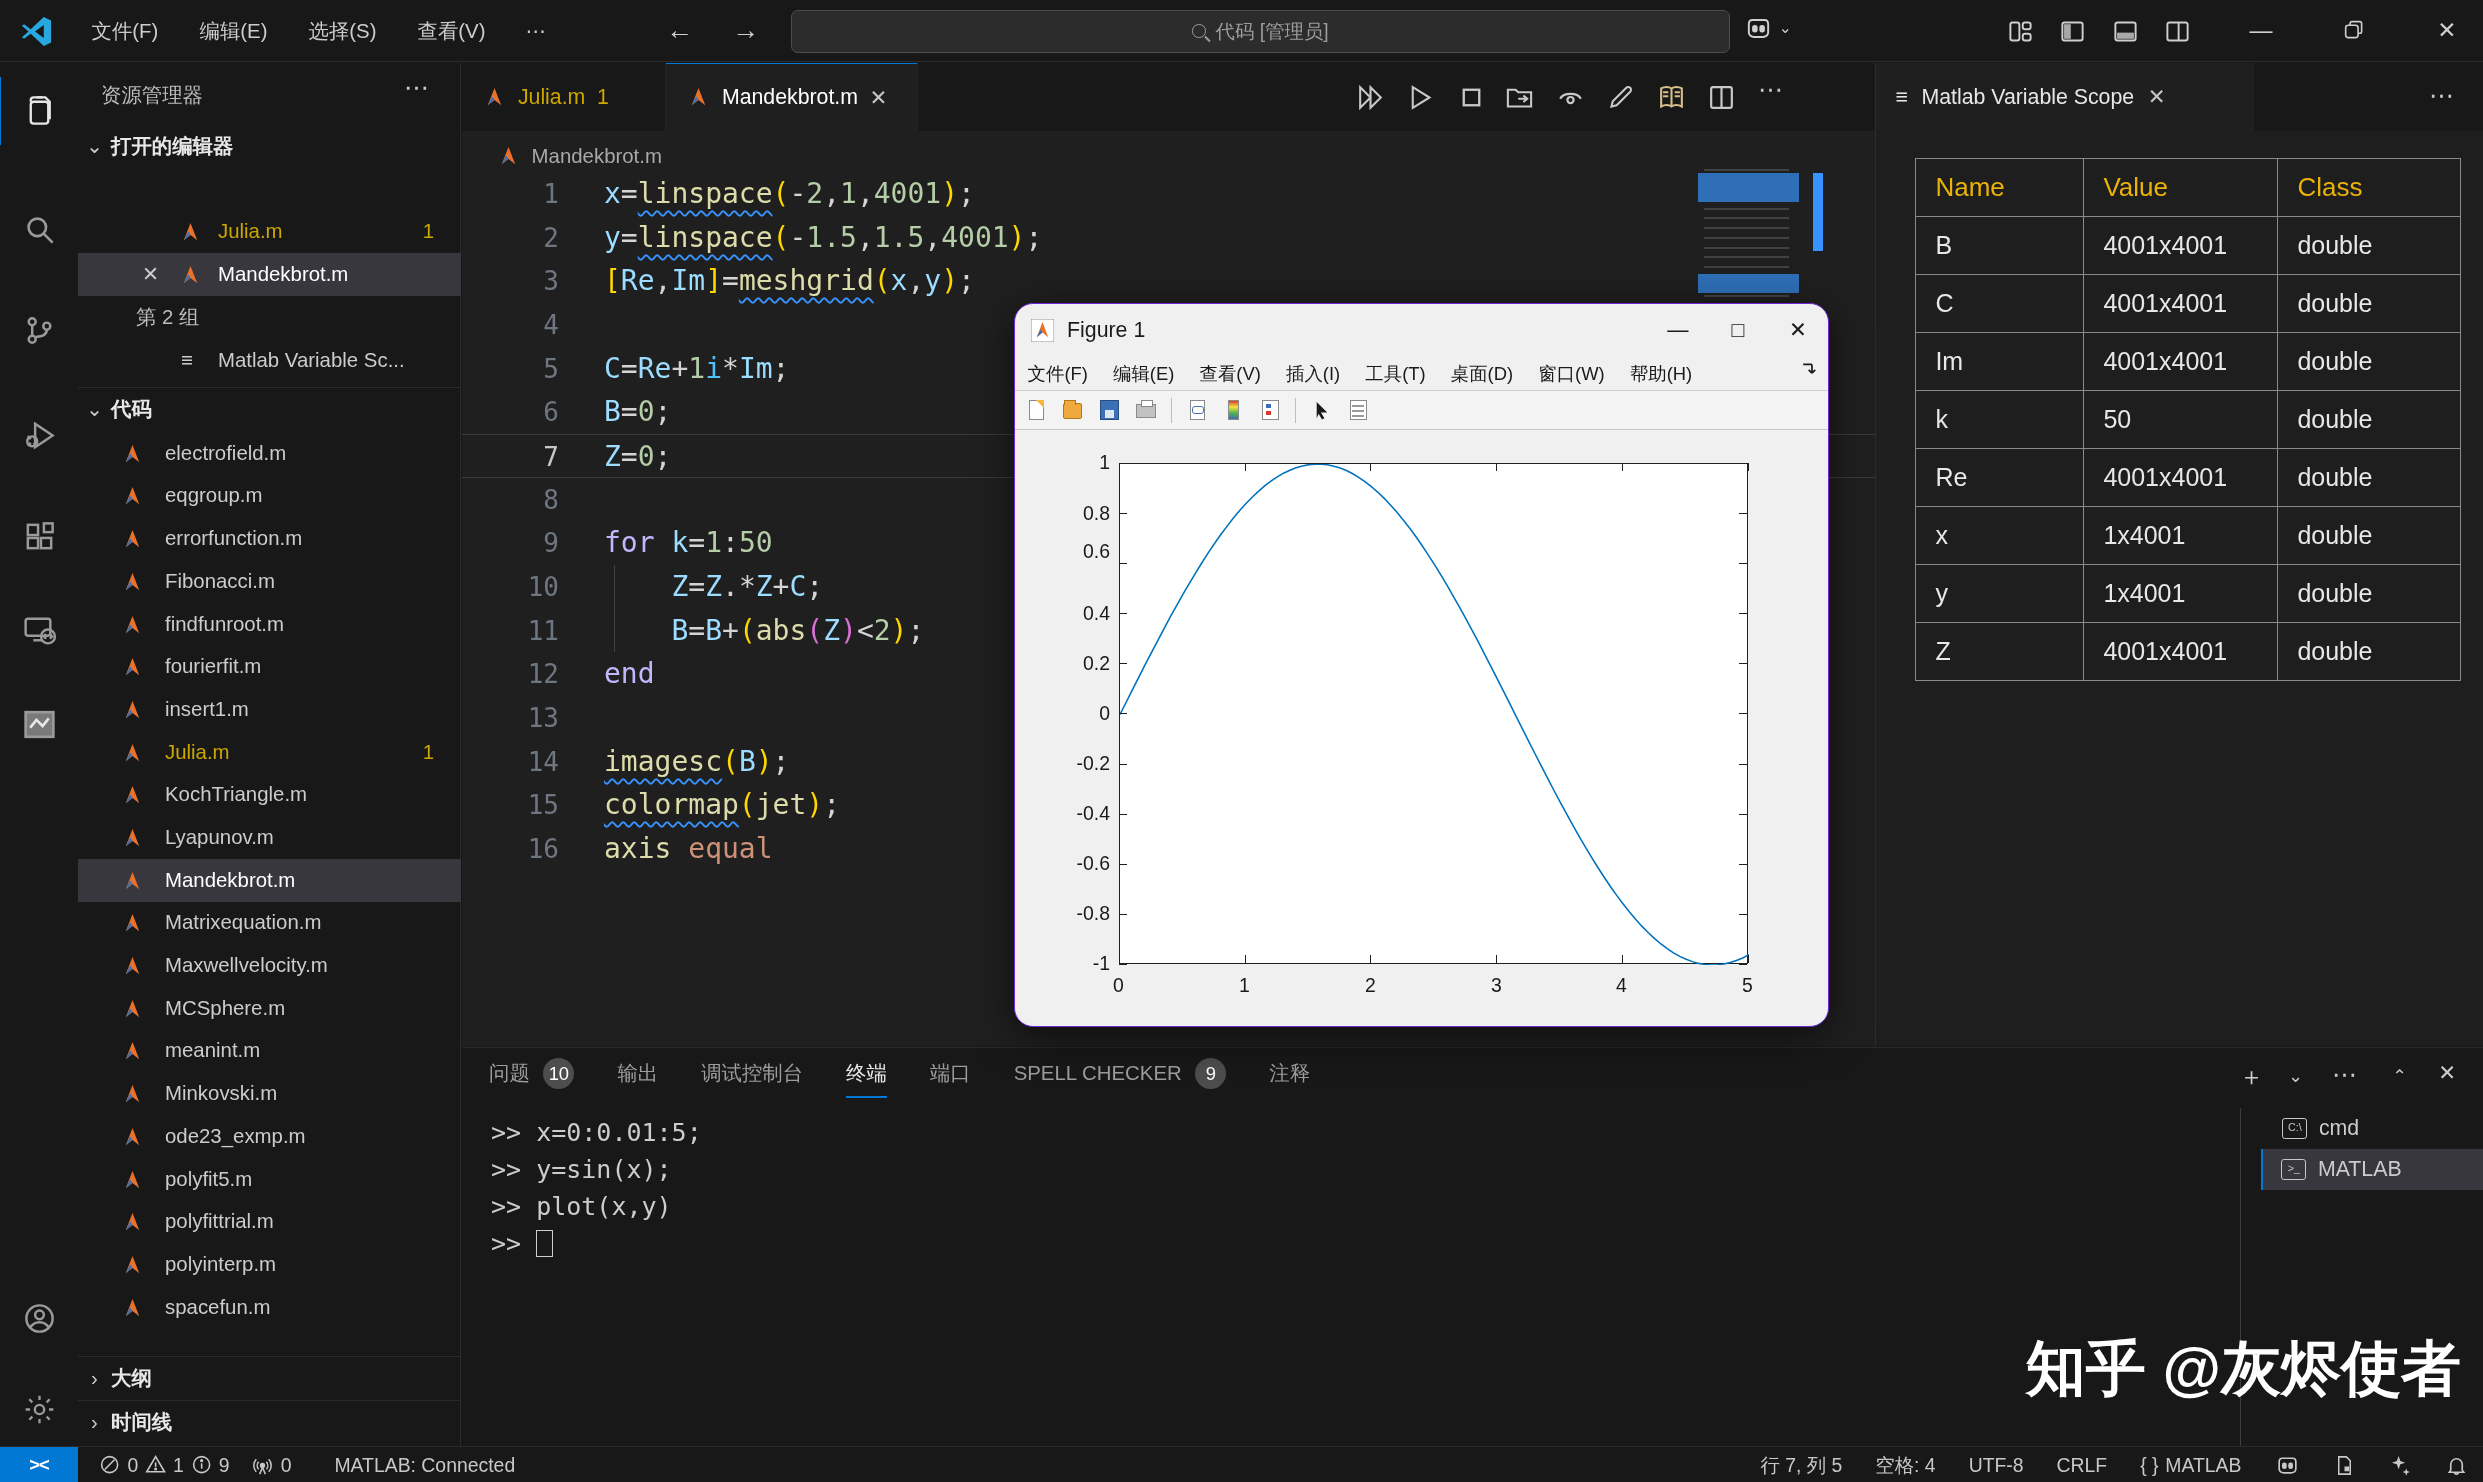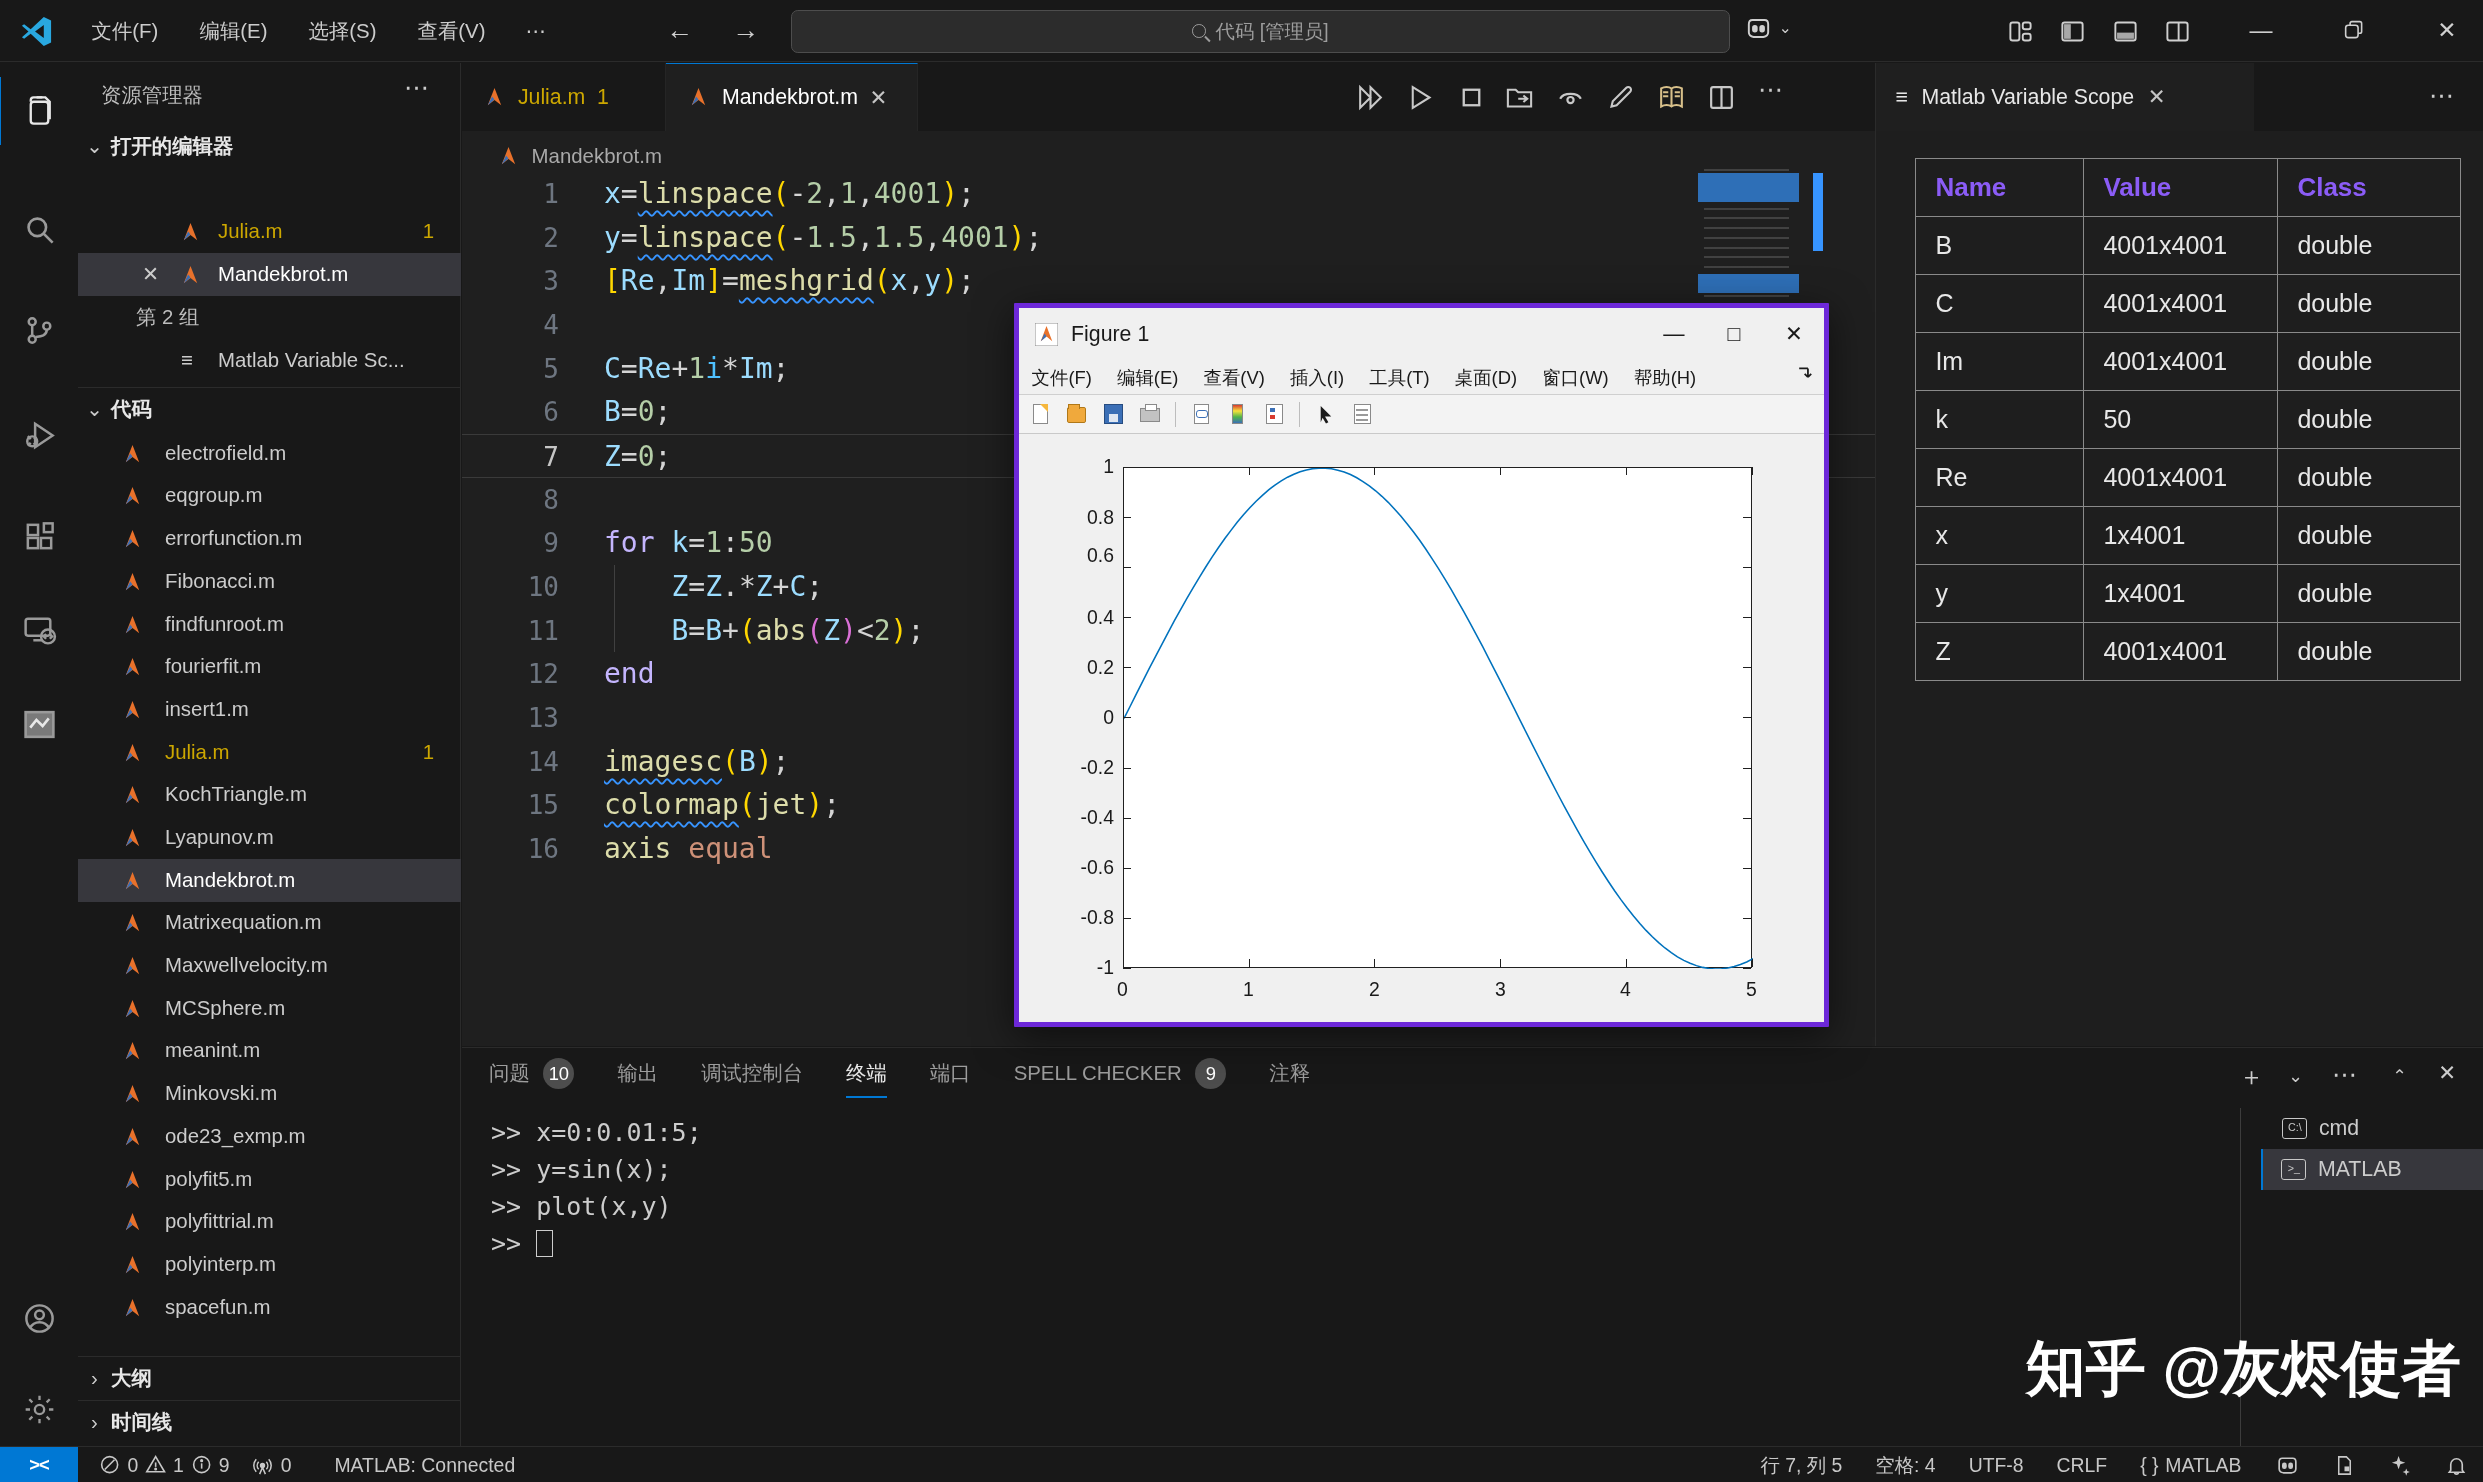--- a/index.html
+++ b/index.html
@@ -67,26 +67,26 @@
   .mm-blue { position:absolute; left:0; width:101px; background:#2e6fb7; }
   #scrollmark { position:absolute; left:1351px; top:110px; width:9.7px; height:78px; background:#3794ff; }
 
   
   #rightpanel { left:1875px; top:63px; width:608px; height:983px; background:#1e1e1e; border-left:1px solid #2b2b2b; }
   #rp-tabbar { position:absolute; left:0; top:0; width:608px; height:68px; background:#181818; }
   #rp-tab { position:absolute; left:0; top:0; height:68px; width:378px; background:#1f1f1f; display:flex; align-items:center; gap:13.6px; padding:0 19.4px; font-size:21.3px; color:#e7e7e7; }
   #rp-more { position:absolute; left:553px; top:17.5px; color:#cccccc; font-size:25px; }
   #var-table { position:absolute; left:39px; top:95px; width:546px; border-collapse:collapse; color:#e8e8e8; font-size:25px; }
   #var-table th, #var-table td { border:1px solid #8a8a8a; height:58px; padding-left:19.4px; text-align:left; font-weight:normal; }
-  #var-table th { font-weight:bold; color:#8b5cf6; font-size:26px; }
+  #var-table th { font-weight:normal; color:#eab308; font-size:26px; }
   #var-table th:nth-child(1), #var-table td:nth-child(1){ width:168px; }
   #var-table th:nth-child(2), #var-table td:nth-child(2){ width:194px; }
 
   
-  #figwin { left:1014px; top:303px; width:815px; height:724px; background:#f0f0f0; border:5px solid #6d28d9; border-radius:1px;
+  #figwin { left:1014px; top:303px; width:815px; height:724px; background:#f0f0f0; border:1px solid #6d28d9; border-radius:19px;
     box-shadow:0 9.7px 39px rgba(0,0,0,.55); z-index:40; overflow:hidden; }
   #fig-title { position:absolute; left:0; top:0; width:100%; height:52px; display:flex; align-items:center; color:#1a1a1a; font-size:21.3px; }
   #fig-title .fic { margin:0 13.6px 0 15.5px; }
   .fig-ctl { position:absolute; top:0; width:60px; height:52px; text-align:center; line-height:52px; color:#1a1a1a; font-size:21.3px; }
   #fig-menubar { position:absolute; left:0; top:52px; width:100%; height:35px; background:#f0f0f0; border-bottom:1px solid #cfcfcf; display:flex; align-items:center; gap:0; font-size:18.4px; color:#1a1a1a; }
   .fig-menu { padding:0 12.6px; }
   #fig-dockarrow { position:absolute; right:9.7px; top:56px; color:#1a1a1a; }
   #fig-toolbar { position:absolute; left:0; top:87px; width:100%; height:39px; background:#f3f3f3; border-bottom:1px solid #c9c9c9; display:flex; align-items:center; gap:13.6px; padding-left:9.7px; }
   .tbi { width:23px; height:23px; position:relative; }
   .tsep { width:1px; height:25px; background:#bdbdbd; }

